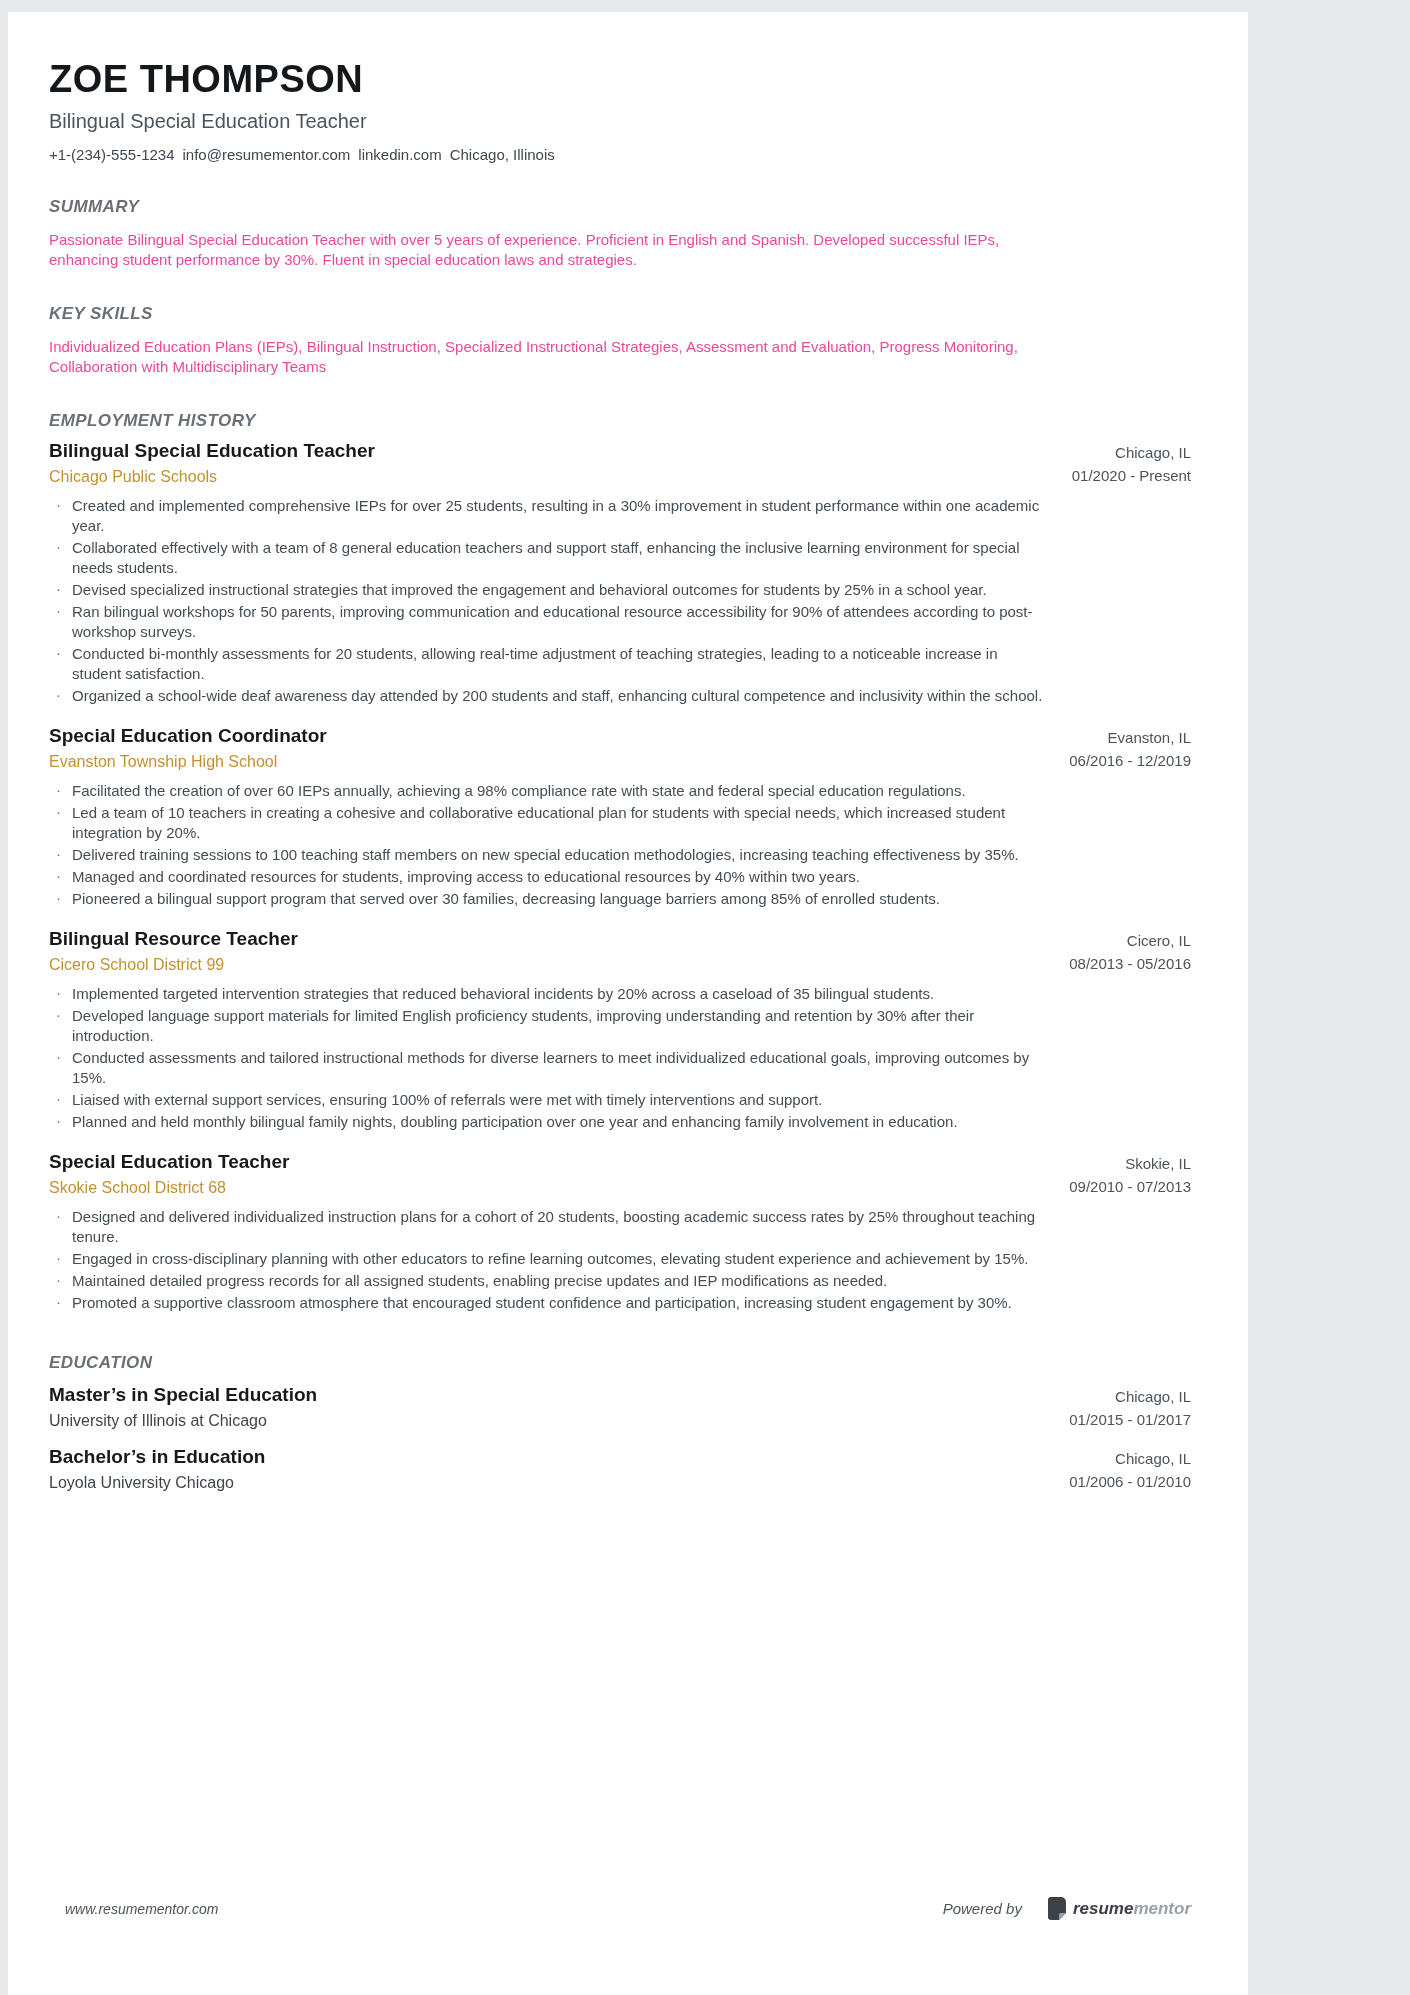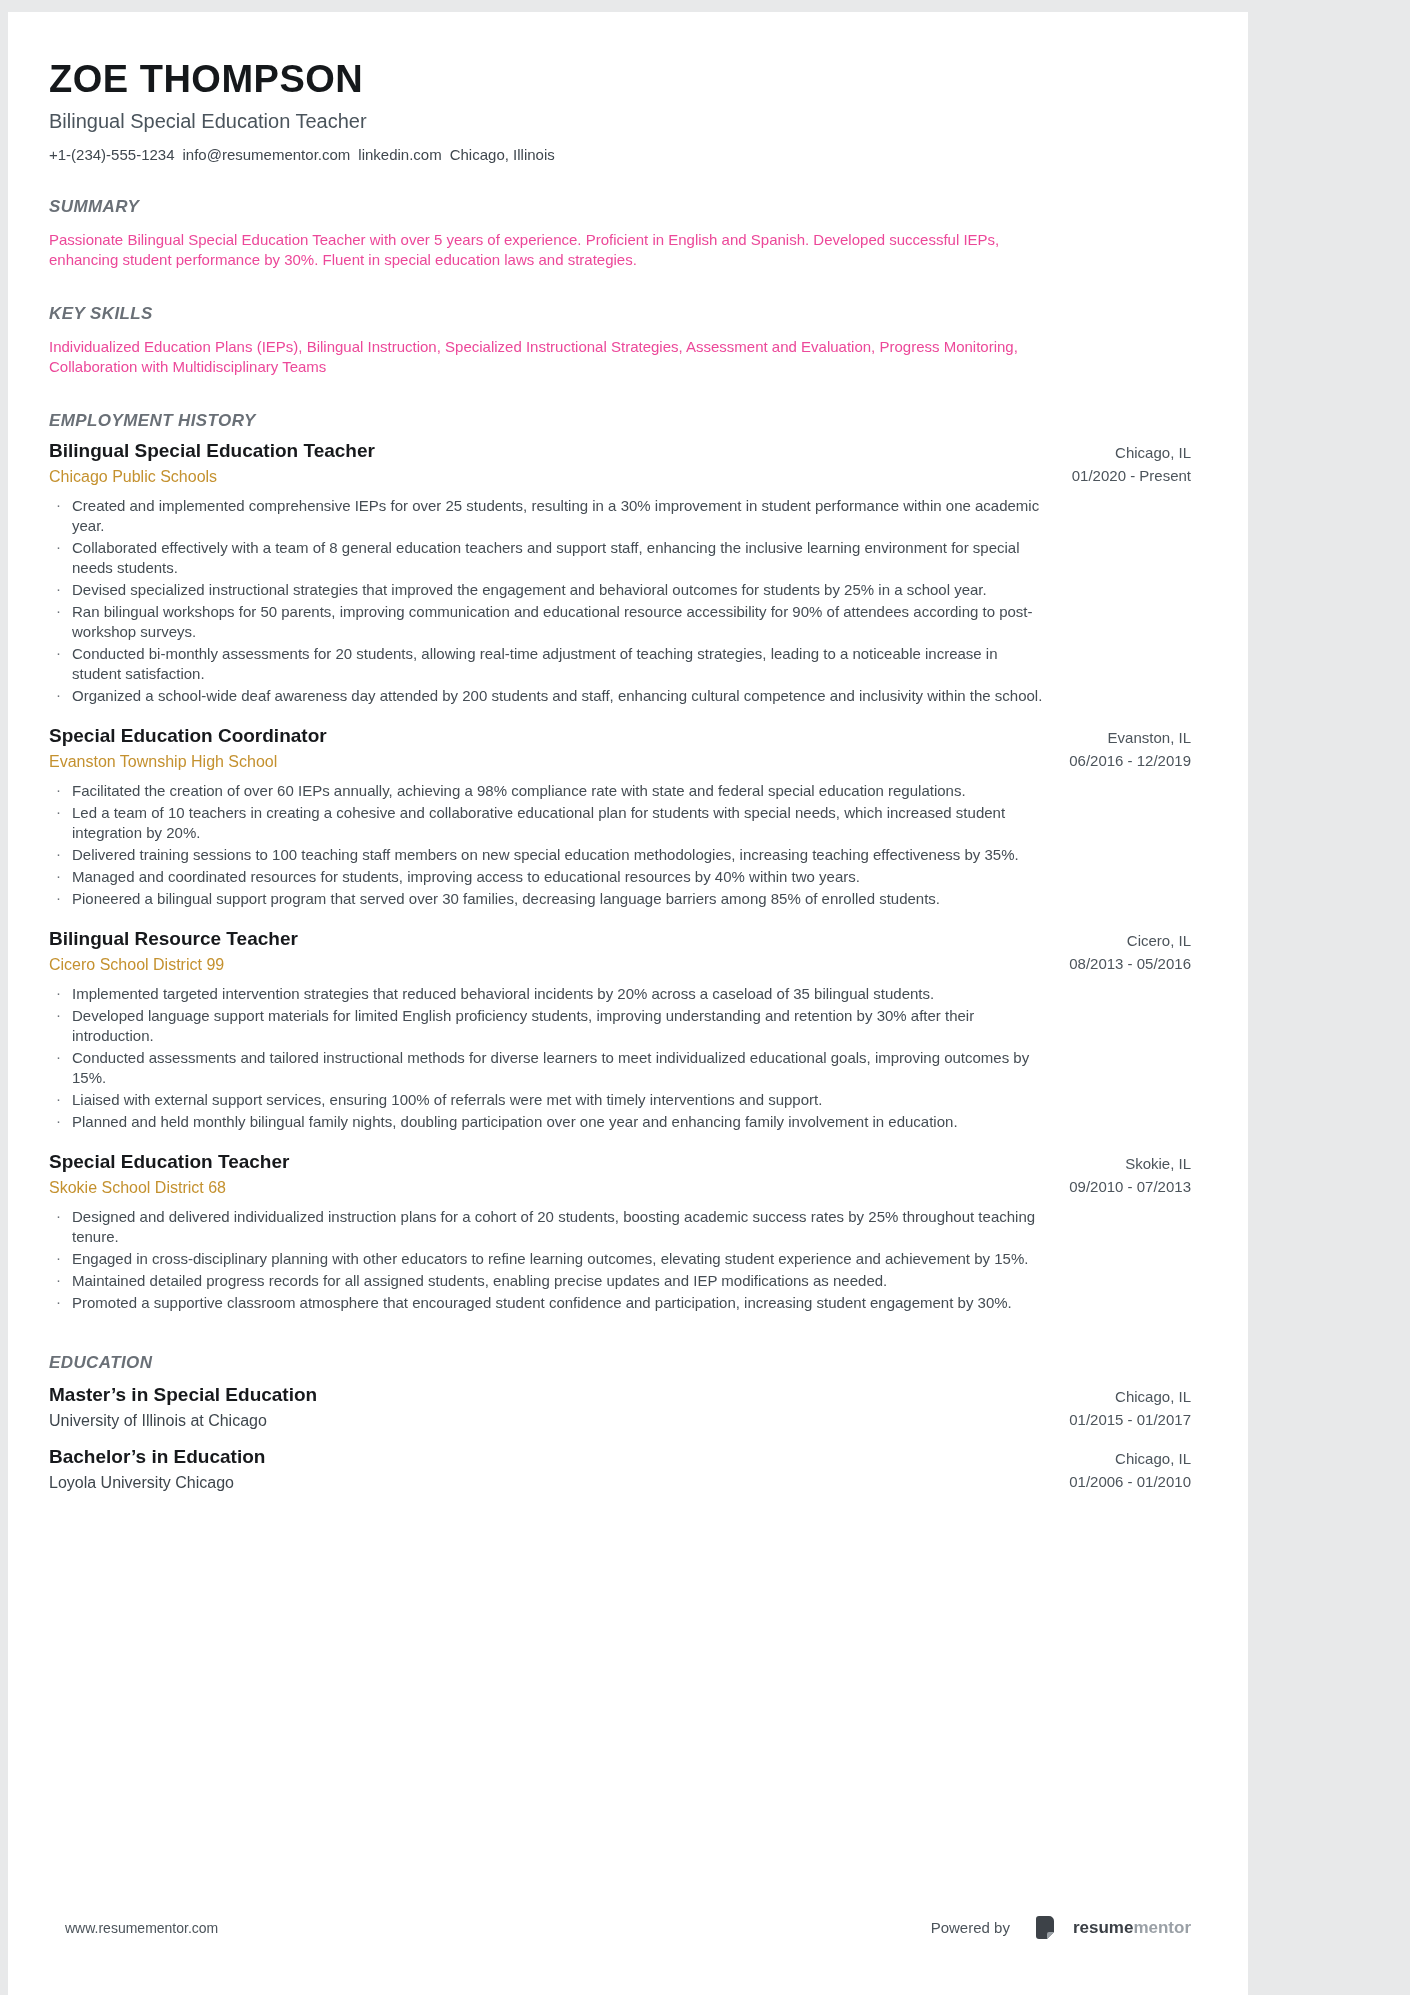--- a/index.html
+++ b/index.html
@@ -28,25 +28,25 @@
   .school { color:#3e464d; }
   .entry-meta { text-align:right; font-size:15px; color:#4c545b; line-height:23px; flex-shrink:0; padding-top:2px; }
 
   ul.bullets { margin:9px 0 6px 0; padding:0; list-style:none; max-width:1000px; }
   ul.bullets li { position:relative; padding-left:23px; font-size:15px; line-height:20px; color:#454d54; margin:0 0 2px 0; }
   ul.bullets li::before { content:"·"; position:absolute; left:7px; top:-1px; color:#6a7077; font-size:15px; }
 
   .edu-entry { margin-bottom:14px; }
 
   
-  .footer { position:absolute; left:57px; right:57px; bottom:60px; display:flex; justify-content:space-between; align-items:center; }
+  .footer { position:absolute; left:57px; right:57px; bottom:79px; display:flex; justify-content:space-between; align-items:center;font-style:italic; }
   .footer-site { font-size:14px; color:#4c545b; text-decoration:none; }
   .powered { display:flex; align-items:center; gap:26px; }
   .powered-label { font-size:15px; color:#4c545b; }
-  .brand { display:flex; align-items:center; gap:19px; }
+  .brand { display:flex; align-items:center; gap:7px; }
   .brand-text { font-size:17px; }
   .brand-bold { font-weight:bold; color:#3b4046; }
   .brand-light { color:#9aa0a6; font-weight:bold; }
 </style>
 </head>
 <body>
 
 <div class="page">
 
   <div>

